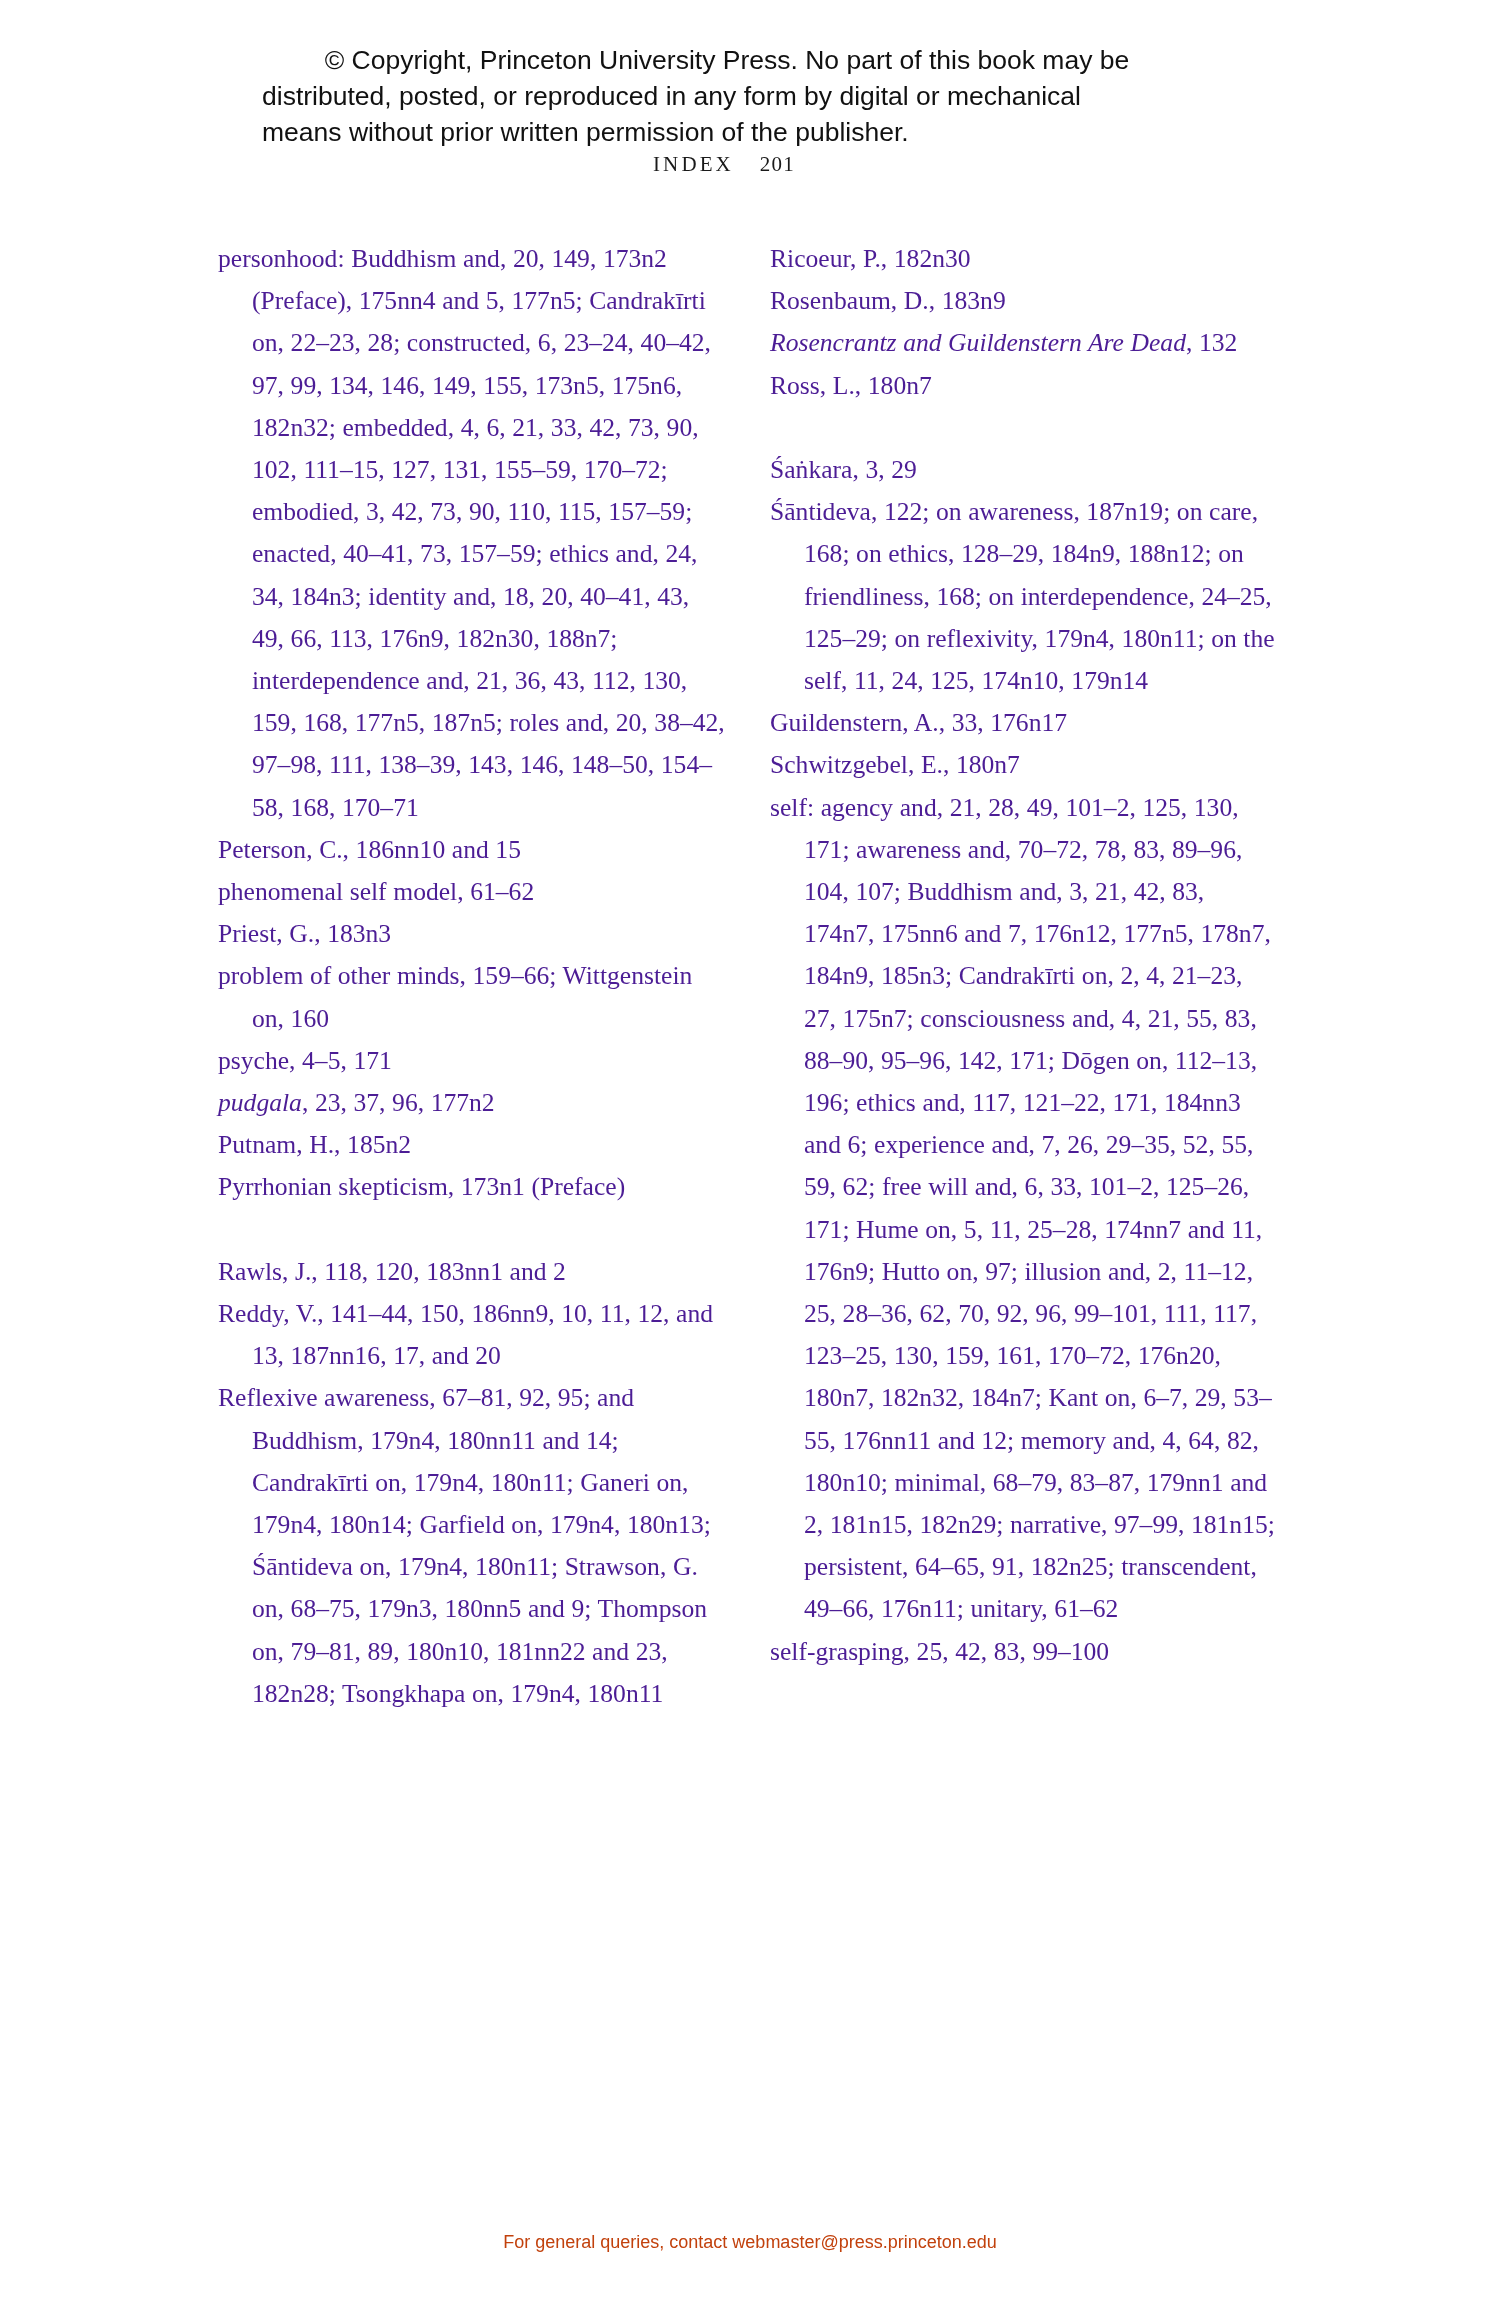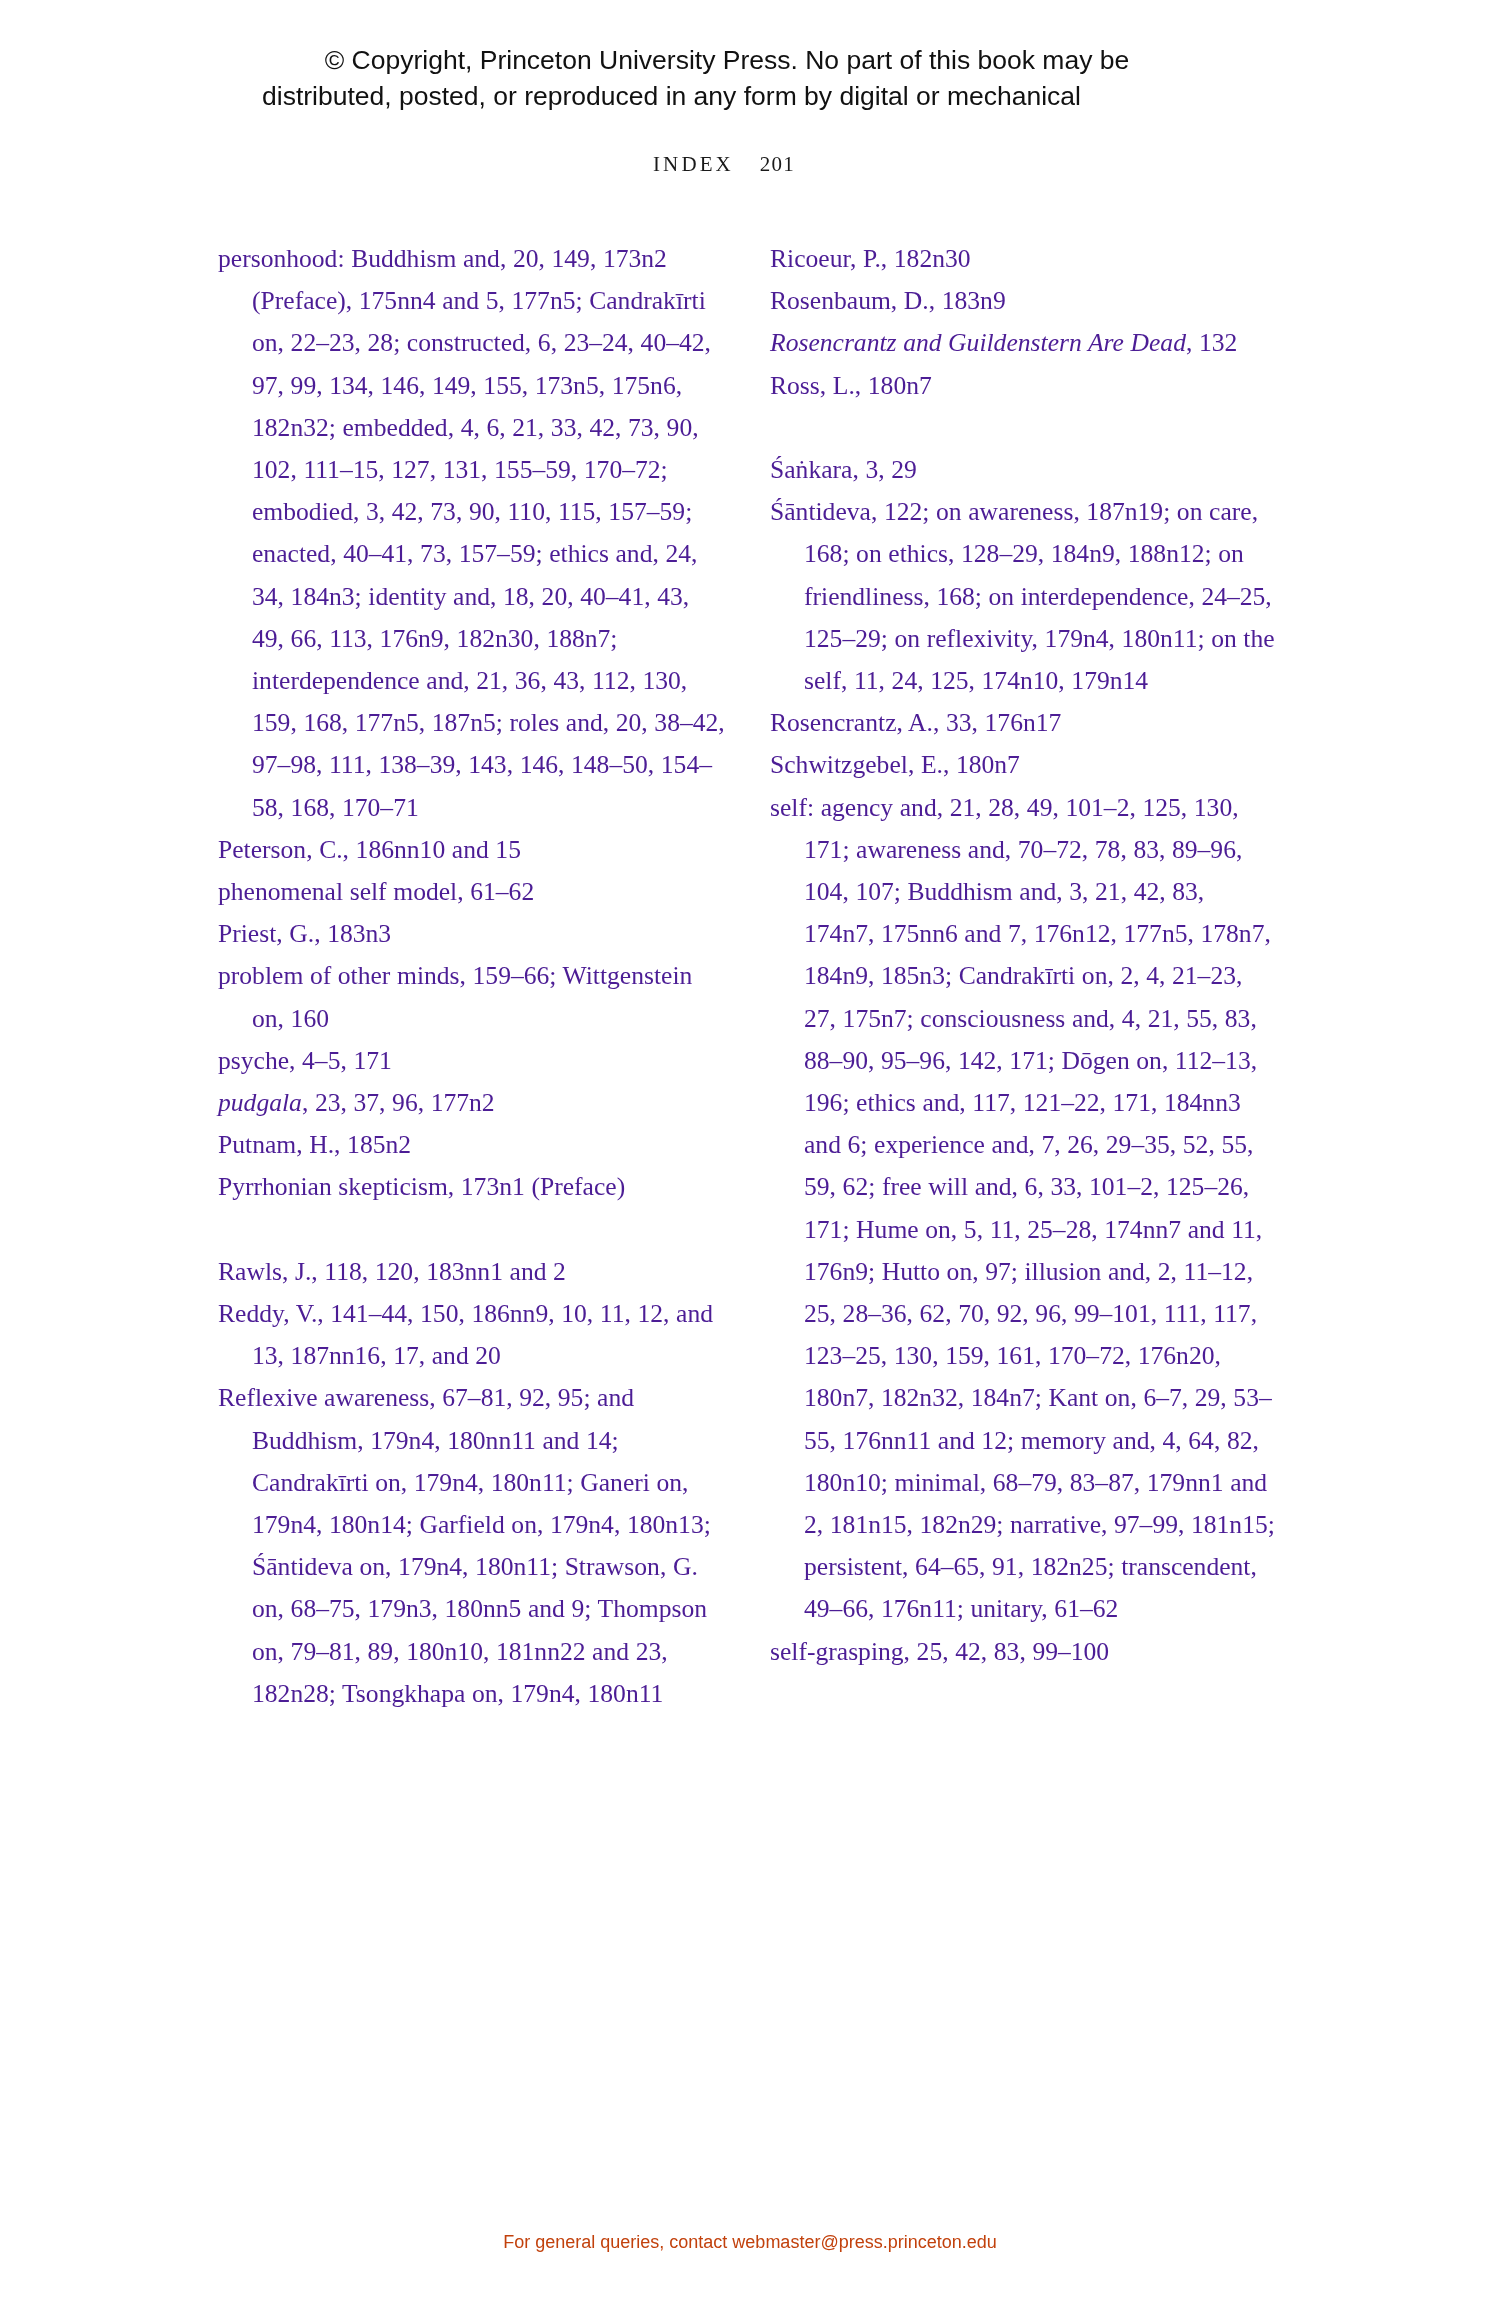--- a/index.html
+++ b/index.html
@@ -97,20 +97,21 @@
     font-size: 18px;
     color: #c2410c;
   }
 </style>
 </head>
 <body>
 
 <div class="copyright-notice">
   <span class="cr-line">© Copyright, Princeton University Press. No part of this book may be</span>
   <span class="cr-line">distributed, posted, or reproduced in any form by digital or mechanical</span>
+  <span class="cr-line">means without prior written permission of the publisher.</span>
 </div>
 
 <div class="running-head">
   <span class="rh-label">INDEX</span><span class="rh-page">201</span>
 </div>
 
 <div class="index-body">
   <div class="index-column col-left" id="col-left">
       <p class="index-entry"><span>personhood: Buddhism and, 20, 149, 173n2 (Preface), 175nn4 and 5, 177n5; Candrakīrti on, 22–23, 28; constructed, 6, 23–24, 40–42, 97, 99, 134, 146, 149, 155, 173n5, 175n6, 182n32; embedded, 4, 6, 21, 33, 42, 73, 90, 102, 111–15, 127, 131, 155–59, 170–72; embodied, 3, 42, 73, 90, 110, 115, 157–59; enacted, 40–41, 73, 157–59; ethics and, 24, 34, 184n3; identity and, 18, 20, 40–41, 43, 49, 66, 113, 176n9, 182n30, 188n7; interdependence and, 21, 36, 43, 112, 130, 159, 168, 177n5, 187n5; roles and, 20, 38–42, 97–98, 111, 138–39, 143, 146, 148–50, 154–58, 168, 170–71</span></p>
       <p class="index-entry"><span>Peterson, C., 186nn10 and 15</span></p>
@@ -125,20 +126,20 @@
       <p class="index-entry"><span>Reddy, V., 141–44, 150, 186nn9, 10, 11, 12, and 13, 187nn16, 17, and 20</span></p>
       <p class="index-entry"><span>Reflexive awareness, 67–81, 92, 95; and Buddhism, 179n4, 180nn11 and 14; Candrakīrti on, 179n4, 180n11; Ganeri on, 179n4, 180n14; Garfield on, 179n4, 180n13; Śāntideva on, 179n4, 180n11; Strawson, G. on, 68–75, 179n3, 180nn5 and 9; Thompson on, 79–81, 89, 180n10, 181nn22 and 23, 182n28; Tsongkhapa on, 179n4, 180n11</span></p>
     </div>
   <div class="index-column col-right" id="col-right">
       <p class="index-entry"><span>Ricoeur, P., 182n30</span></p>
       <p class="index-entry"><span>Rosenbaum, D., 183n9</span></p>
       <p class="index-entry"><span class="it">Rosencrantz and Guildenstern Are Dead</span><span>, 132</span></p>
       <p class="index-entry"><span>Ross, L., 180n7</span></p>
       <p class="index-entry gap-before"><span>Śaṅkara, 3, 29</span></p>
       <p class="index-entry"><span>Śāntideva, 122; on awareness, 187n19; on care, 168; on ethics, 128–29, 184n9, 188n12; on friendliness, 168; on interdependence, 24–25, 125–29; on reflexivity, 179n4, 180n11; on the self, 11, 24, 125, 174n10, 179n14</span></p>
-      <p class="index-entry"><span>Rosencrantz, A., 33, 176n17</span></p>
+      <p class="index-entry"><span>Guildenstern, A., 33, 176n17</span></p>
       <p class="index-entry"><span>Schwitzgebel, E., 180n7</span></p>
       <p class="index-entry"><span>self: agency and, 21, 28, 49, 101–2, 125, 130, 171; awareness and, 70–72, 78, 83, 89–96, 104, 107; Buddhism and, 3, 21, 42, 83, 174n7, 175nn6 and 7, 176n12, 177n5, 178n7, 184n9, 185n3; Candrakīrti on, 2, 4, 21–23, 27, 175n7; consciousness and, 4, 21, 55, 83, 88–90, 95–96, 142, 171; Dōgen on, 112–13, 196; ethics and, 117, 121–22, 171, 184nn3 and 6; experience and, 7, 26, 29–35, 52, 55, 59, 62; free will and, 6, 33, 101–2, 125–26, 171; Hume on, 5, 11, 25–28, 174nn7 and 11, 176n9; Hutto on, 97; illusion and, 2, 11–12, 25, 28–36, 62, 70, 92, 96, 99–101, 111, 117, 123–25, 130, 159, 161, 170–72, 176n20, 180n7, 182n32, 184n7; Kant on, 6–7, 29, 53–55, 176nn11 and 12; memory and, 4, 64, 82, 180n10; minimal, 68–79, 83–87, 179nn1 and 2, 181n15, 182n29; narrative, 97–99, 181n15; persistent, 64–65, 91, 182n25; transcendent, 49–66, 176n11; unitary, 61–62</span></p>
       <p class="index-entry"><span>self-grasping, 25, 42, 83, 99–100</span></p>
     </div>
 </div>
 
 <div class="footer-note">For general queries, contact webmaster@press.princeton.edu</div>
 
 </body></html>

